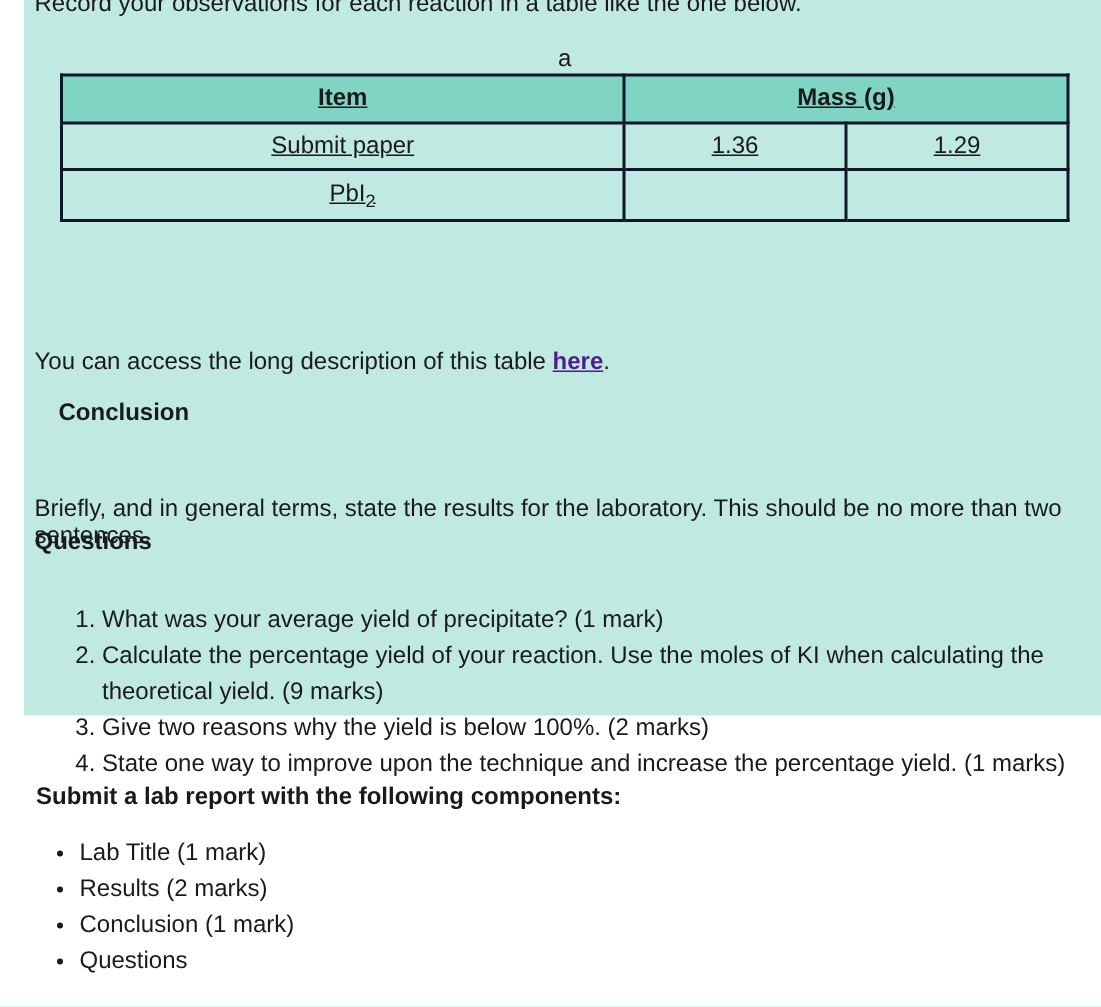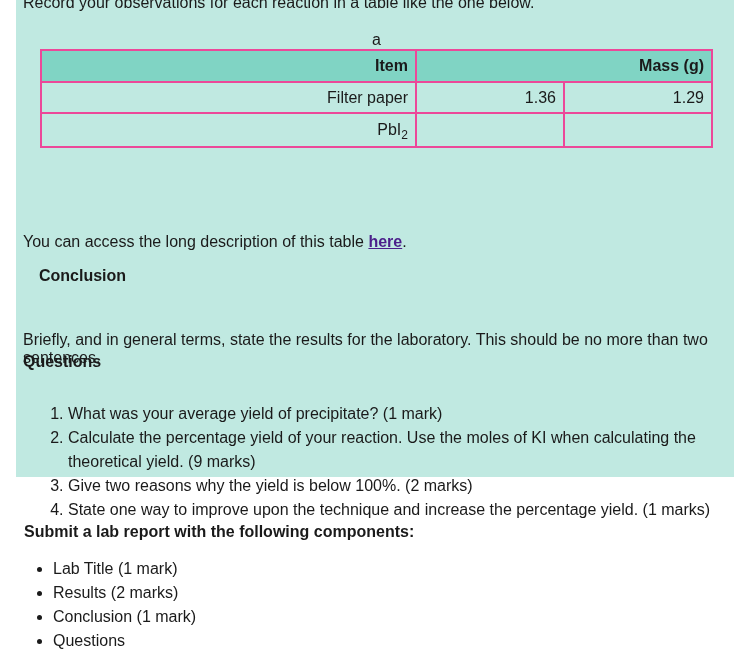--- a/index.html
+++ b/index.html
@@ -16,24 +16,25 @@
     border-right: 1px dashed #1aa37a;
     box-sizing: border-box;
   }
   .intro { position: absolute; left: 7px; top: -6px; margin: 0; }
   .caption { position: absolute; left: 356px; top: 31px; }
   table.obs {
     position: absolute; left: 24px; top: 49px;
     width: 673px; border-collapse: collapse;
   }
   table.obs td, table.obs th {
-    border: 2px solid #ec4899;
-    text-align: right; padding: 0 7px;
+    border: 2px solid #0f172a;
+    text-align: center; padding: 0 7px;
     font-size: 16px; font-weight: normal;
     height: 29px;
+    text-decoration: underline;
   }
   table.obs th { background: #80d4c4; font-weight: bold; height: 30px; }
   table.obs tr.last td { height: 32px; padding-left: 20px; }
   .col1 { width: 359px; }
   .col2 { width: 134px; }
   sub { font-size: 12px; vertical-align: -4px; line-height: 0; }
   .p { position: absolute; left: 7px; margin: 0; line-height: 18px; }
   .h { position: absolute; left: 7px; margin: 0; font-weight: bold; }
   a.link { color: #4b1f8a; text-decoration: underline; font-weight: bold; }
   ol.q { position: absolute; left: 0; top: 387px; margin: 15px; padding-left: 37px; line-height: 24px; width: 680px; }
@@ -46,21 +47,21 @@
   <p class="intro">Record your observations for each reaction in a table like the one below.</p>
   <div class="caption">a</div>
 
   <table class="obs">
     <tbody>
         <tr>
       <th class="col1">Item</th>
       <th colspan="2">Mass (g)</th>
     </tr>
     <tr>
-      <td>Filter paper</td>
+      <td>Submit paper</td>
       <td>1.36</td>
       <td>1.29</td>
     </tr>
     <tr class="last">
       <td><span>PbI</span><sub>2</sub></td>
       <td></td>
       <td></td>
     </tr>
   </tbody>
     </table>

